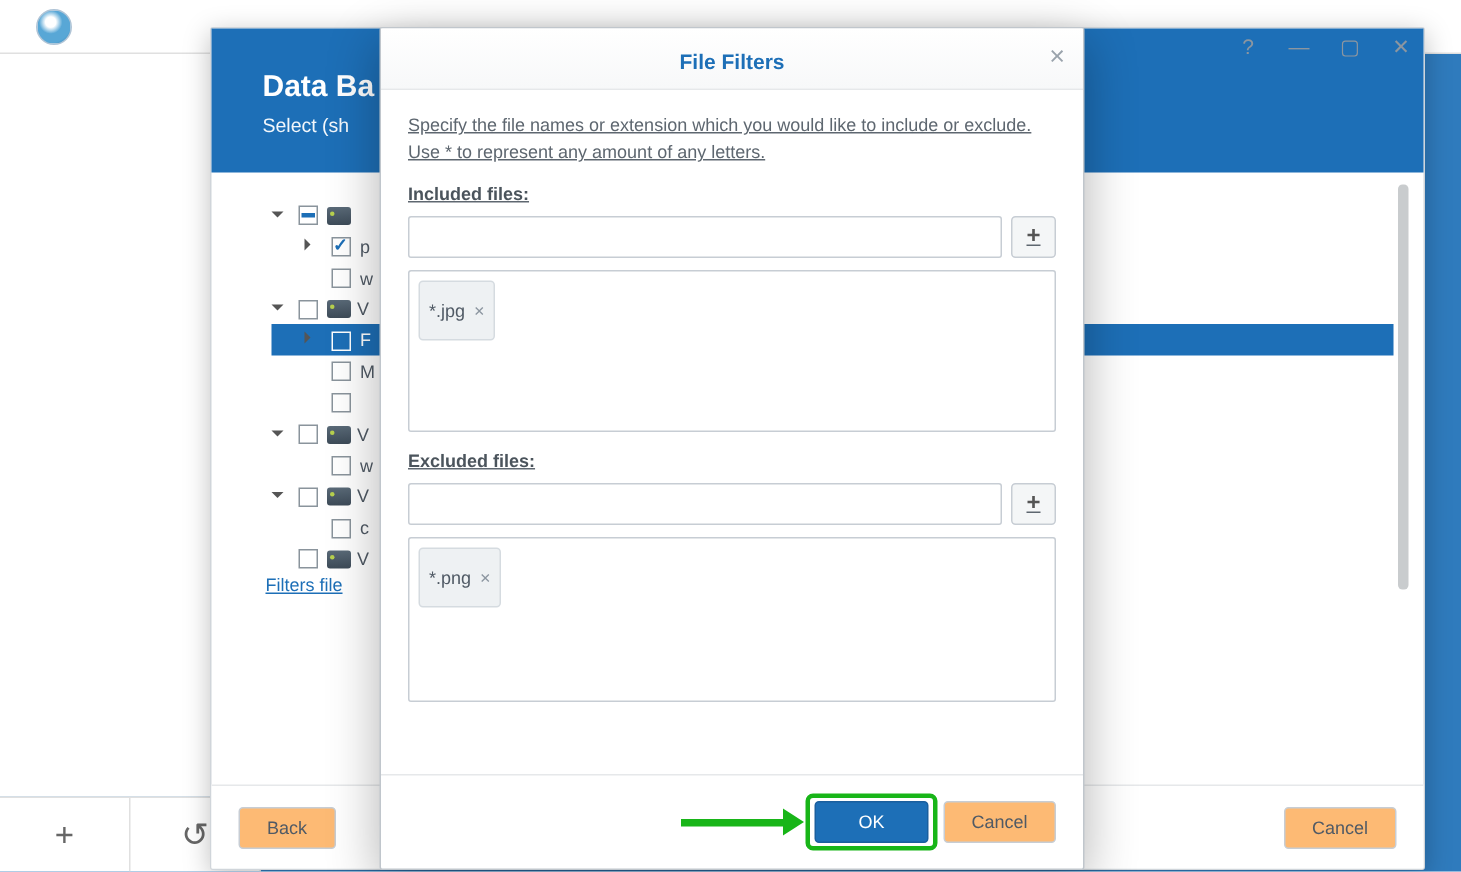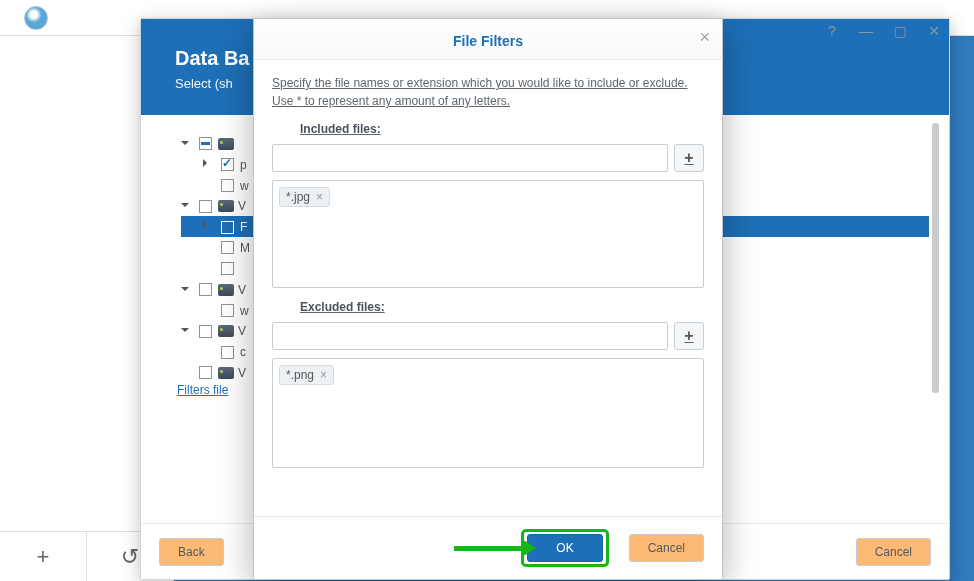--- a/index.html
+++ b/index.html
@@ -44,31 +44,31 @@
 .lefttool { position: absolute; left: 0; bottom: 0; width: 174px; height: 50px; background: #fff; border-top: 1px solid #e0e0e0; display: flex; }
 .lefttool .tbtn { flex: 1; display: flex; align-items: center; justify-content: center; border-right: 1px solid #e0e0e0; font-size: 22px; color: #666; }
 
 
 .dialog { position: absolute; left: 253px; top: 18px; width: 470px; height: 562px; background: #fff; border: 1px solid #c0c6cc; box-shadow: 0 10px 35px rgba(0,0,0,0.3); border-radius: 2px; display: flex; flex-direction: column; }
 .dialog .close { position: absolute; right: 12px; top: 8px; font-size: 18px; color: #9aa3ac; }
 .dialog .dlgtitle { text-align: center; font-weight: bold; font-size: 14px; color: #1d6fb7; padding: 14px 0 10px; border-bottom: 1px solid #e6e8ea; background: linear-gradient(#fff,#f7f8f9); }
 .dialog .dlgbody { padding: 14px 18px 4px; flex: 1; overflow: hidden; color: #5e6770; font-size: 12px; text-decoration: underline; }
 .dialog .dlgbody p { line-height: 1.5; }
 .sect { margin-top: 12px; }
-.sect h3 { font-size: 12px; font-weight: bold; color: #4b545c; margin-left: 28px; }
+.sect h3 { font-size: 12px; font-weight: bold; color: #4b545c; }
 .addrow { margin-top: 8px; display: flex; gap: 6px; }
 .addrow input { flex: 1; border: 1px solid #c7cdd4; height: 28px; padding: 0 6px; background: #fff; border-radius: 2px; }
 .plusbtn { width: 30px; height: 28px; border: 1px solid #c7cdd4; background: #f4f6f7; border-radius: 3px; color: #555; font-size: 16px; font-weight: bold; }
 .tagbox { margin-top: 8px; border: 1px solid #c7cdd4; border-radius: 2px; min-height: 100px; padding: 6px; }
 .included .tagbox { min-height: 108px; }
 .excluded .tagbox { min-height: 110px; }
-.chip { display: inline-flex; align-items: center; gap: 6px; background: #eef1f3; border: 1px solid #d5dbe0; border-radius: 3px; padding: 2px 6px; font-size: 12px; color: #505a65; }
+.chip { display: inline-flex; align-items: center; gap: 6px; background: #eef1f3; border: 1px solid #d5dbe0; border-radius: 3px; padding: 12px 6px; font-size: 12px; color: #505a65; }
 .chip .x { color: #8c96a0; cursor: pointer; font-size: 12px; }
 
-.dlgfoot { border-top: 1px solid #e6e8ea; padding: 12px 18px; display: flex; justify-content: flex-end; gap: 20px; align-items: center; position: relative; }
+.dlgfoot { border-top: 1px solid #e6e8ea; padding: 12px 18px; display: flex; justify-content: flex-end; gap: 4px; align-items: center; position: relative; }
 .highlight { border: 3px solid #18b518; border-radius: 5px; padding: 2px 3px; display: inline-block; }
 .arrow { position: absolute; left: 200px; top: 50%; transform: translateY(-50%); display: flex; align-items: center; }
 .arrow .stem { width: 68px; height: 5px; background: #18b518; }
 .arrow .head { width: 0; height: 0; border-top: 9px solid transparent; border-bottom: 9px solid transparent; border-left: 14px solid #18b518; }
 
 
 .leftbg { position: absolute; left: 0; top: 36px; width: 174px; bottom: 50px; background: #fff; }
 </style>
 </head>
 <body>

